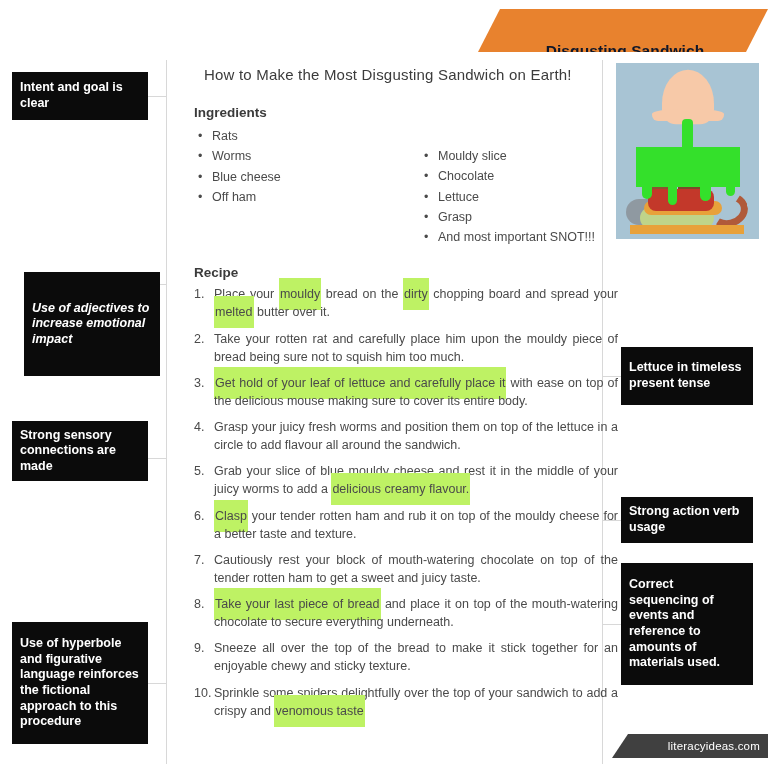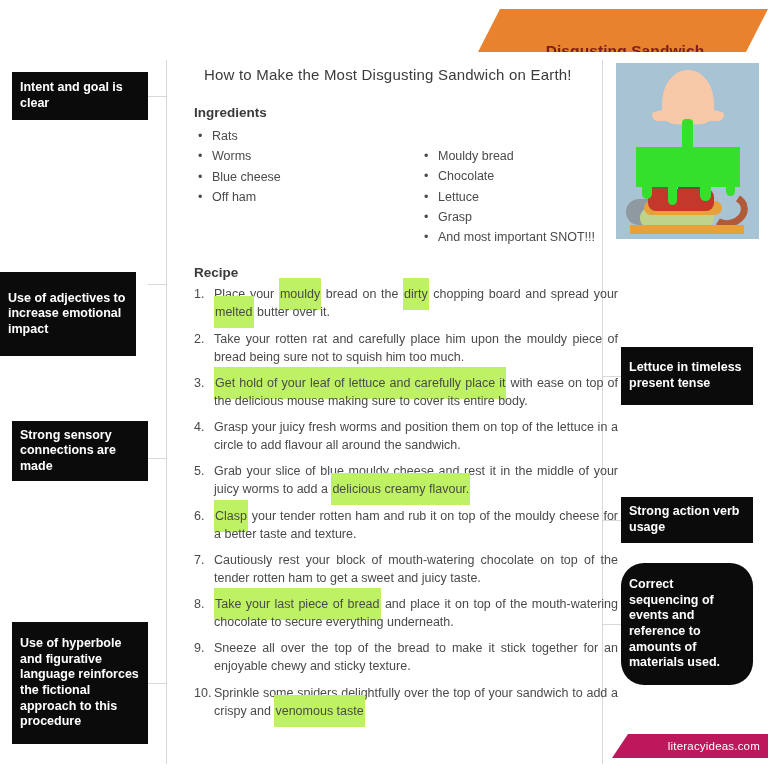--- a/index.html
+++ b/index.html
@@ -52,21 +52,21 @@
     top: 0;
     width: 290px;
     height: 43px;
     background: #E8822E;
     clip-path: polygon(22px 0, 290px 0, 268px 43px, 0 43px);
     display: flex;
     align-items: center;
     justify-content: center;
   }
   .header-orange-text {
-    color: #7f1d1d;
+    color: #0f172a;
     font-size: 15.5px;
     font-weight: bold;
     letter-spacing: 0.1px;
     white-space: nowrap;
     margin-left: 4px;
     margin-top: 40px;
   }
 
   
   .vline {
@@ -91,27 +91,27 @@
     font-size: 12.5px;
     font-weight: bold;
     line-height: 1.25;
     display: flex;
     align-items: center;
     justify-content: center;
     padding: 7px 8px;
   }
 
   .c-intent     { left: 12px;  top: 72px;  width: 136px; height: 48px; }
-  .c-adjectives { left: 0;  top: 272px; width: 136px; height: 84px; }
+  .c-adjectives { left: 24px;  top: 272px; width: 136px; height: 104px; font-style: italic; }
   .c-sensory    { left: 12px;  top: 421px; width: 136px; height: 60px; }
   .c-hyperbole  { left: 12px;  top: 622px; width: 136px; height: 122px; }
 
   .c-timeless   { left: 621px; top: 347px; width: 132px; height: 58px; }
   .c-actionverb { left: 621px; top: 497px; width: 132px; height: 46px; }
-  .c-sequencing { left: 621px; top: 563px; width: 132px; height: 122px; border-radius: 23px; }
+  .c-sequencing { left: 621px; top: 563px; width: 132px; height: 122px; }
 
   
   .content {
     position: absolute;
     left: 194px;
     top: 66px;
     width: 424px;
   }
 
   .doc-title {
@@ -282,21 +282,21 @@
     background: #E8A13A;
   }
 
   
   .footer-logo {
     position: absolute;
     left: 612px;
     top: 734px;
     width: 156px;
     height: 24px;
-    background: #be185d;
+    background: #404040;
     clip-path: polygon(16px 0, 156px 0, 156px 24px, 0 24px);
     display: flex;
     align-items: center;
     justify-content: flex-end;
   }
   .footer-logo-text {
     color: #ffffff;
     font-size: 11.5px;
     letter-spacing: 0.2px;
     padding-right: 8px;
@@ -375,21 +375,21 @@
     <div class="section-head">Ingredients</div>
 
     <div class="ingredients-wrap">
       <div class="ing-col left">
         <div class="ing-item">Rats</div>
         <div class="ing-item">Worms</div>
         <div class="ing-item">Blue cheese</div>
         <div class="ing-item">Off ham</div>
       </div>
       <div class="ing-col right">
-        <div class="ing-item">Mouldy bread</div>
+        <div class="ing-item">Mouldy slice</div>
         <div class="ing-item">Chocolate</div>
         <div class="ing-item">Lettuce</div>
         <div class="ing-item">Grasp</div>
         <div class="ing-item">And most important SNOT!!!</div>
       </div>
     </div>
 
     <div class="recipe-head">Recipe</div>
 
     <ol class="steps" id="steps-list">

